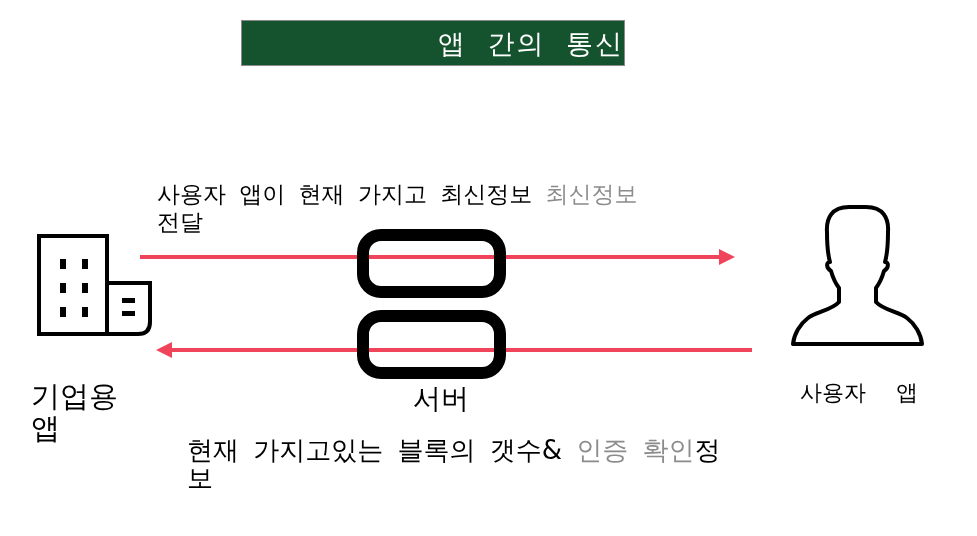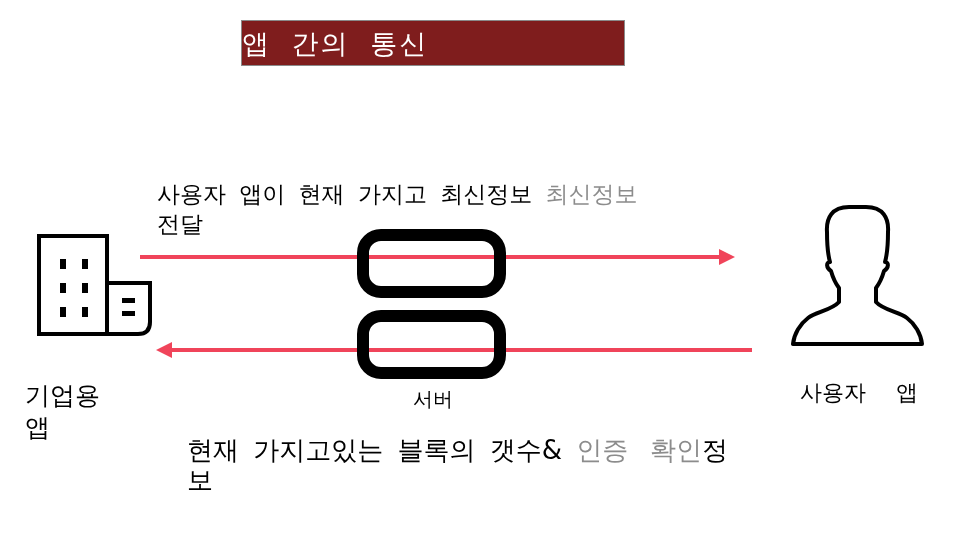--- a/index.html
+++ b/index.html
@@ -14,26 +14,26 @@
       overflow: hidden;
       font-family: "DejaVu Sans", "Liberation Sans", sans-serif;
       color: #000000;
     }
     .title-box {
       position: absolute;
       left: 241px;
       top: 20px;
       width: 384px;
       height: 46px;
-      background: #7f1d1d;
+      background: #14532d;
       border: 1px solid #8a8a8a;
       box-sizing: border-box;
       display: flex;
       align-items: center;
-      justify-content: flex-start;
+      justify-content: flex-end;
     }
     .title-text {
       color: #ffffff;
       font-size: 27px;
       letter-spacing: 2px;
       word-spacing: 10px;
       line-height: 1;
     }
     .label {
       position: absolute;
@@ -48,31 +48,31 @@
       line-height: 28px;
       word-spacing: 6px;
     }
     .bottom-msg {
       left: 187px;
       top: 436px;
       font-size: 26px;
       line-height: 28px;
       word-spacing: 6px;
     }
-    .gray { color: #8c8c8c; font-family: Liberation Mono, monospace; }
+    .gray { color: #8c8c8c; }
     .enterprise-label {
-      left: 25px;
+      left: 31px;
       top: 380px;
-      font-size: 25px;
+      font-size: 29px;
       line-height: 32px;
     }
     .server-label {
       left: 413px;
       top: 383px;
-      font-size: 20px;
+      font-size: 28px;
       line-height: 32px;
     }
     .user-label {
       left: 800px;
       top: 377px;
       font-size: 22px;
       line-height: 32px;
       word-spacing: 8px;
     }
     svg.diagram {

